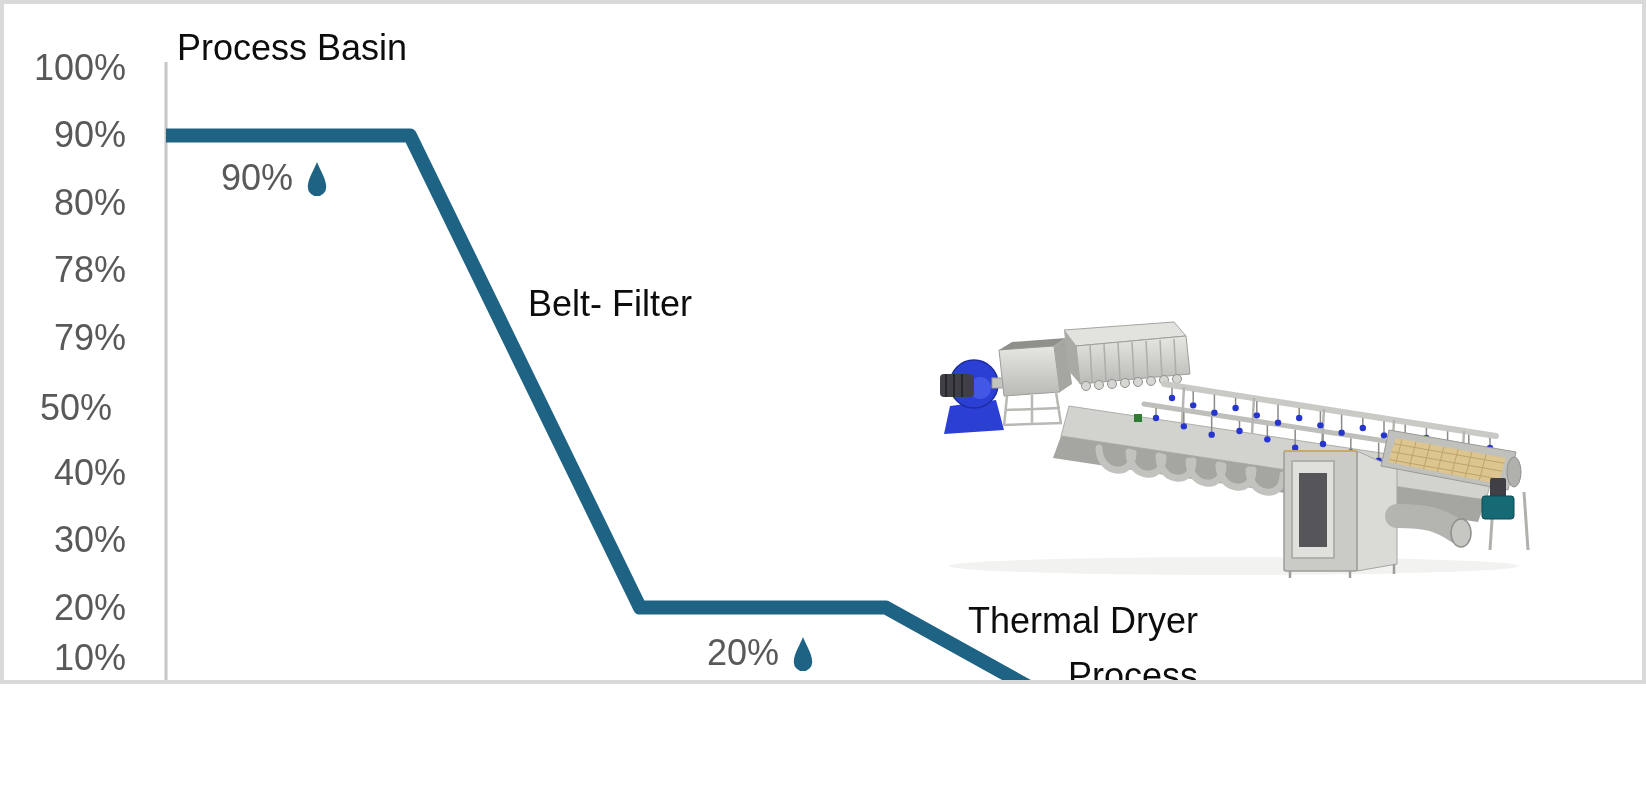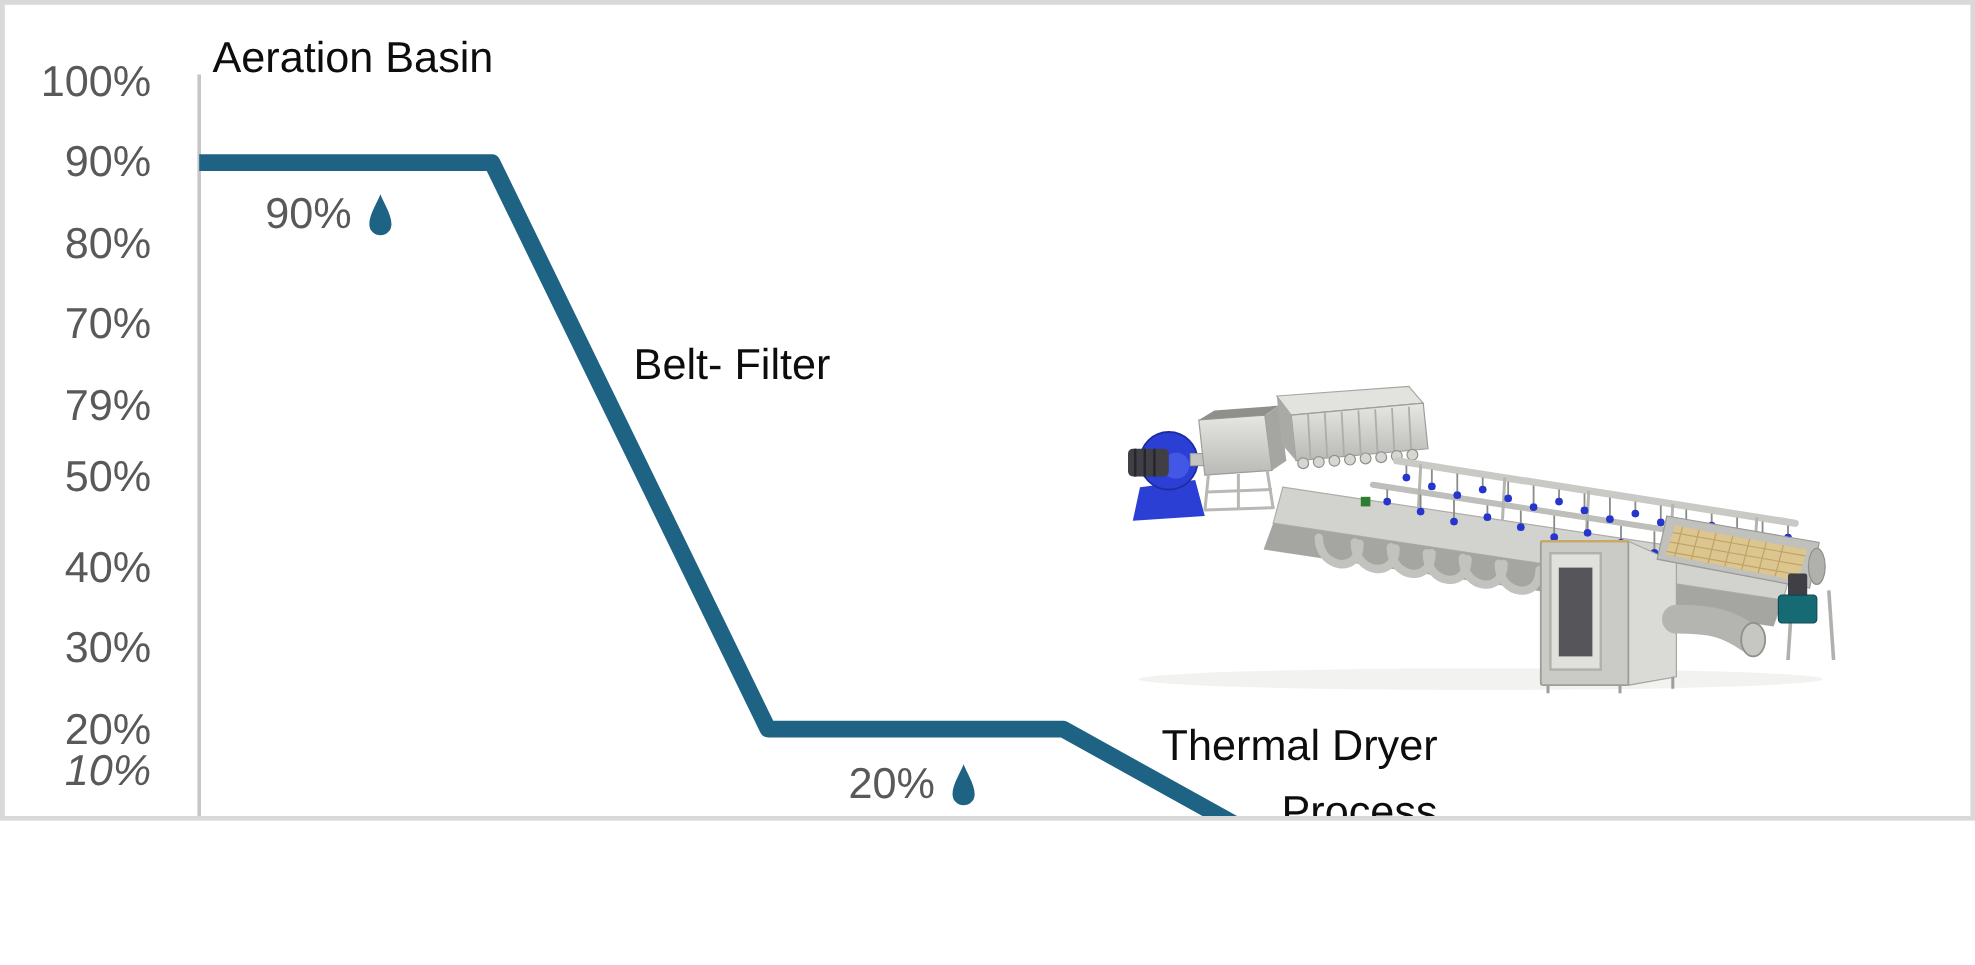--- a/index.html
+++ b/index.html
@@ -51,32 +51,32 @@
   <svg class="chart-svg" width="1638" height="796">
     <line id="y-axis-line" stroke-width="3" stroke="#c6c6c6" x1="162" x2="162" y1="58" y2="739"></line>
     <polyline id="moisture-line" fill="none" stroke-linejoin="round" stroke-linecap="butt" stroke="#1f6384" points="162,131.5 406,131.5 636,603.6 882,603.6 1113,731.8 1362,731.8" stroke-width="14"></polyline>
     <circle id="line-endcap" fill="#1f6384" cx="1362" cy="731.8" r="7"></circle>
   </svg>
 
   <div id="y-axis-labels">
       <div class="ytick" style="top: 42px;">100%</div>
       <div class="ytick" style="top: 109.45px;">90%</div>
       <div class="ytick" style="top: 176.9px;">80%</div>
-      <div class="ytick" style="top: 244.35px;">70%</div>
+      <div class="ytick" style="top: 244.35px;">78%</div>
       <div class="ytick" style="top: 311.8px;">79%</div>
-      <div class="ytick" style="top: 371px;">50%</div>
+      <div class="ytick" style="top: 382px; text-align: center;">50%</div>
       <div class="ytick" style="top: 446.7px;">40%</div>
       <div class="ytick" style="top: 514.15px;">30%</div>
       <div class="ytick" style="top: 581.6px;">20%</div>
-      <div class="ytick" style="top: 616px; font-style: italic;">10%</div>
+      <div class="ytick" style="top: 632px;">10%</div>
       <div class="ytick" style="top: 716.5px;">0%</div>
     </div>
 
   <div class="annot annot-1">
-    <div class="l2">Aeration Basin</div>
+    <div class="l2">Process Basin</div>
   </div>
   <div class="annot annot-2">
     <div class="l1">Belt- Filter</div>
   </div>
   <div class="annot annot-3">
     <div class="l1">Thermal Dryer</div>
     <div class="l2">Process</div>
   </div>
 
   <div class="vlabel vlabel-1">

